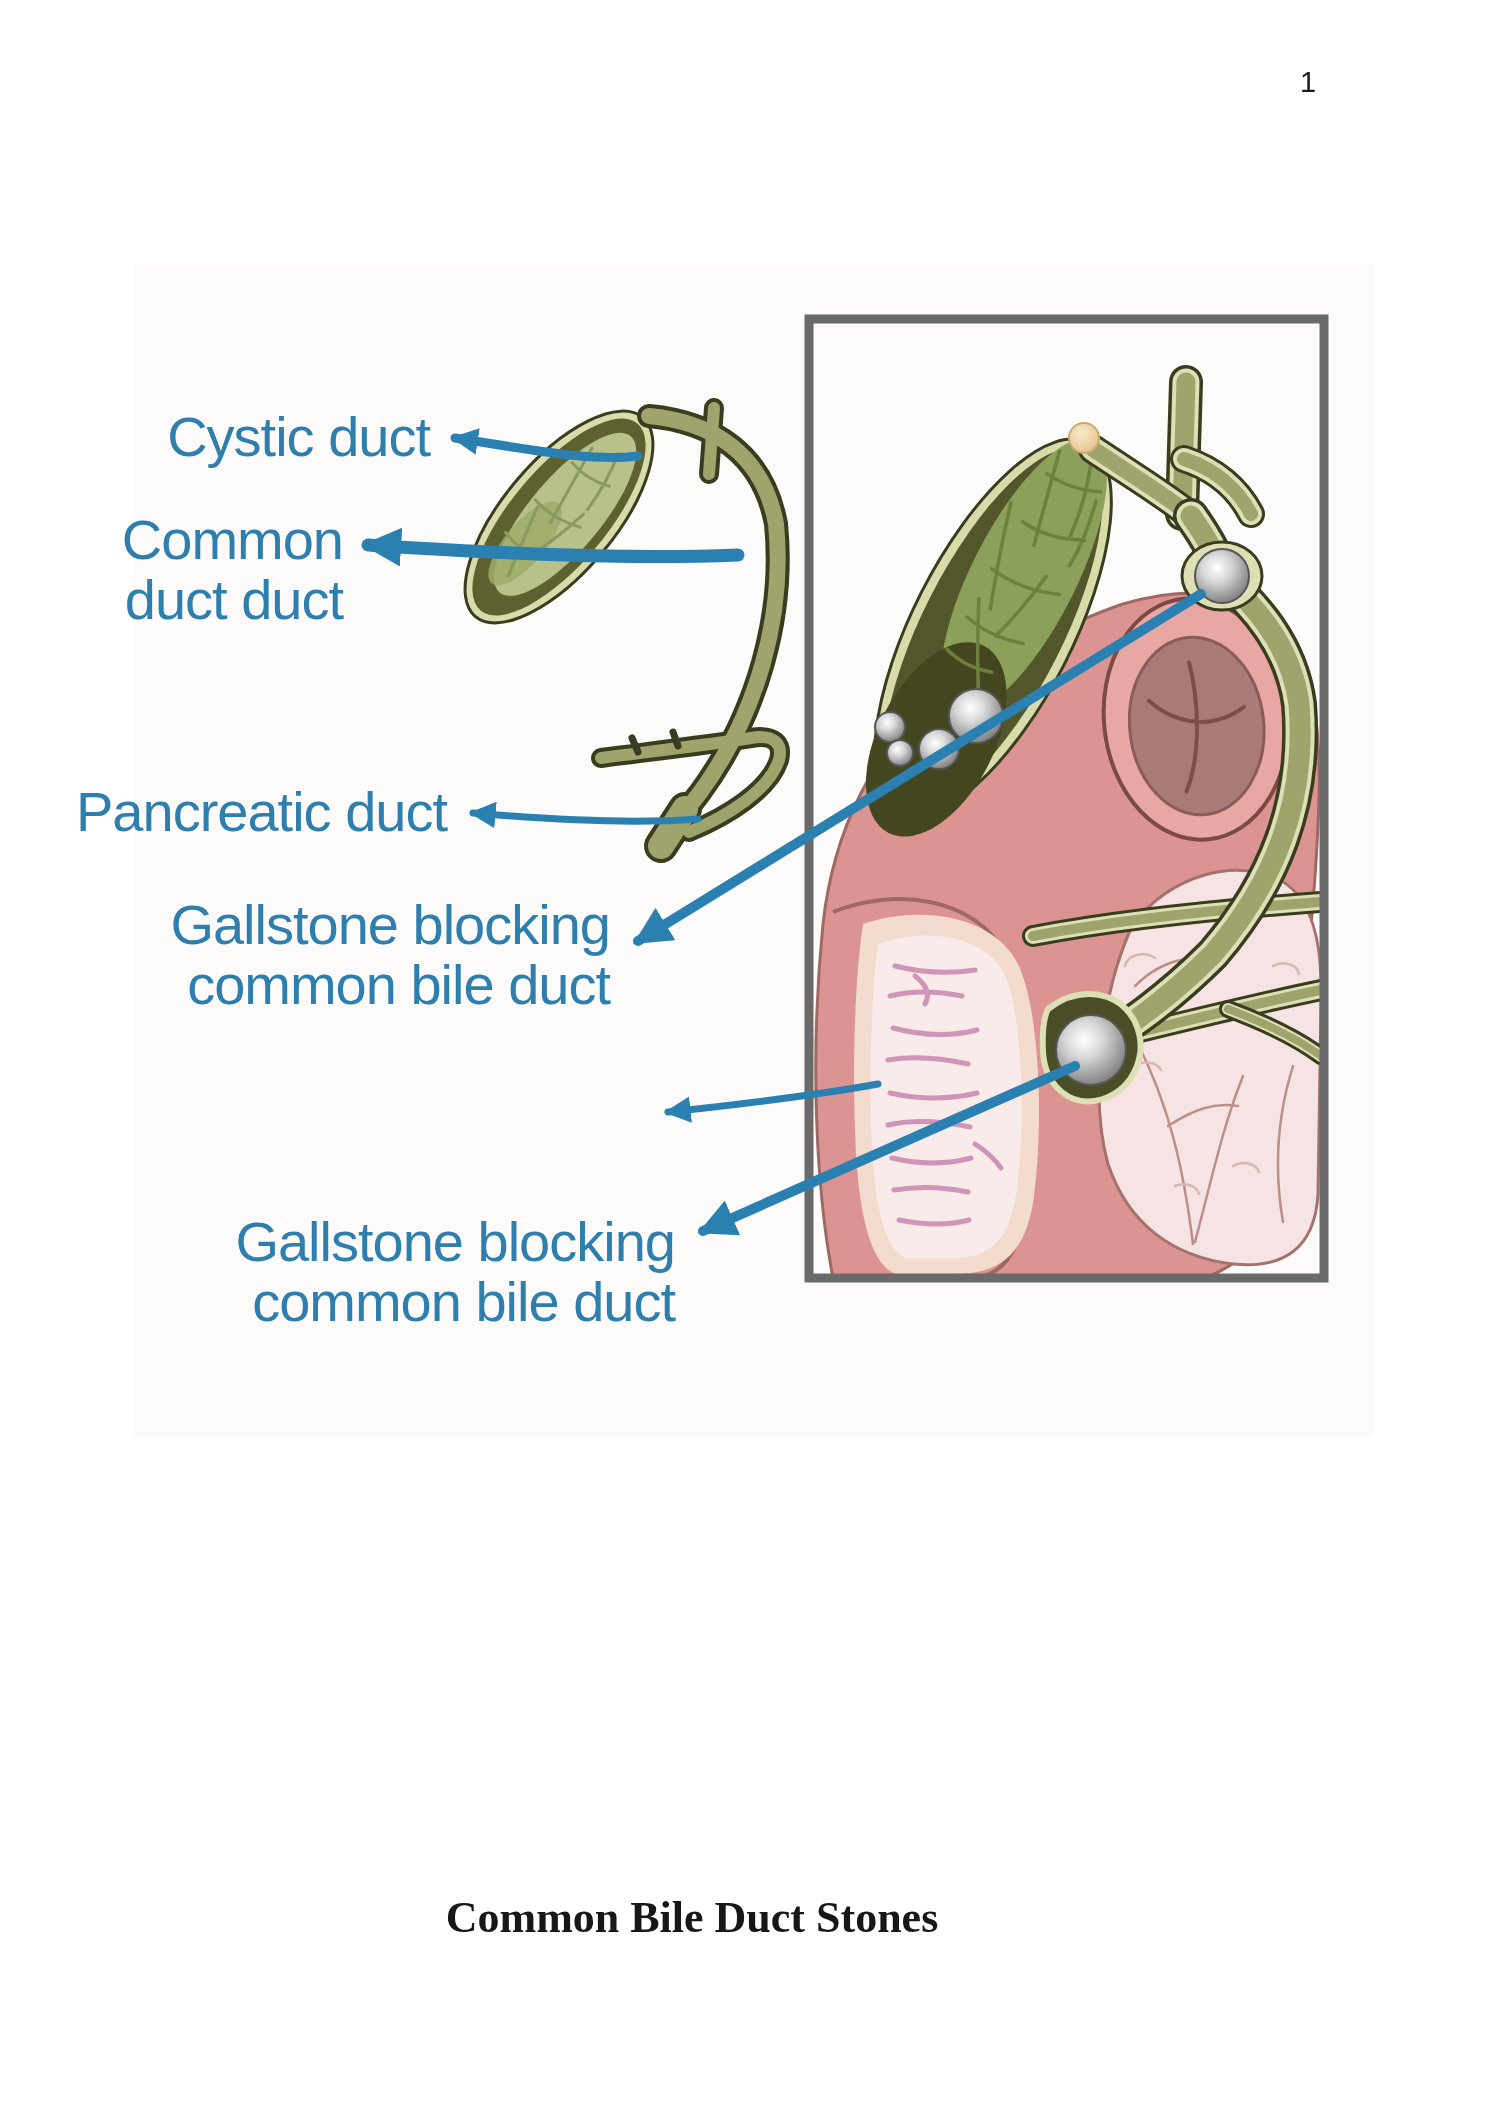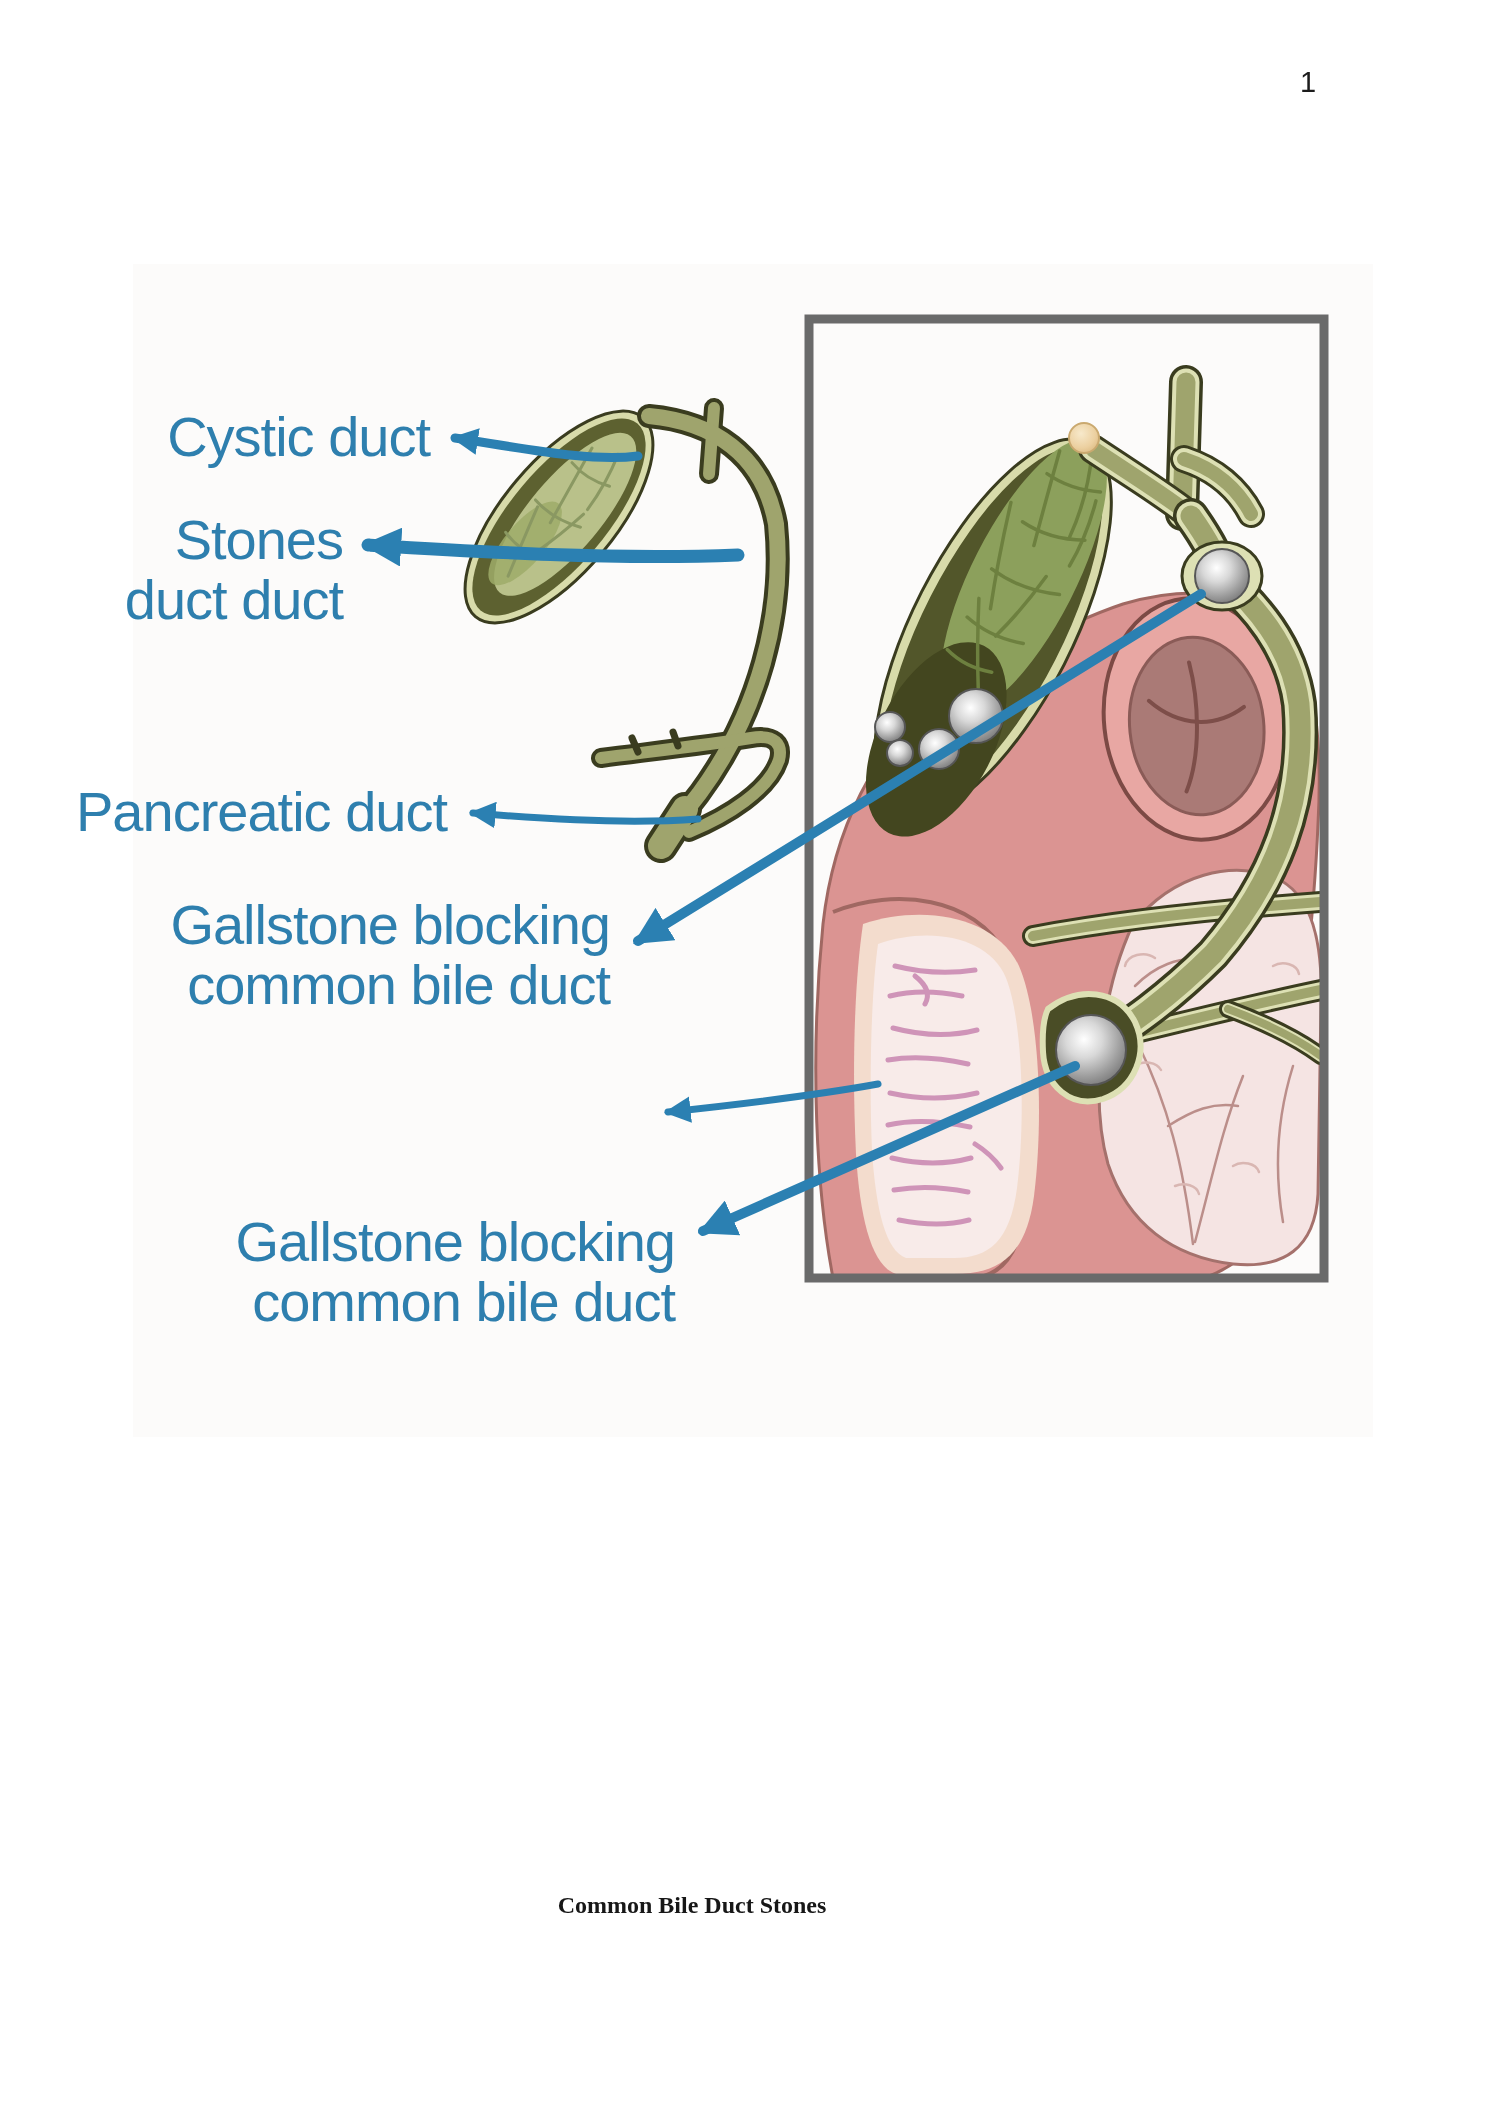--- a/index.html
+++ b/index.html
@@ -5,21 +5,21 @@
   html,body{margin:0;padding:0;background:#ffffff;}
   .page{position:relative;width:1500px;height:2122px;background:#ffffff;overflow:hidden;
         font-family:"Liberation Sans","DejaVu Sans",sans-serif;}
   .page-number{position:absolute;left:1300px;top:66px;font-size:29px;color:#1c1c1c;}
   .figure{position:absolute;left:133px;top:264px;width:1240px;height:1173px;background:#fcfbfa;}
   .figure svg{position:absolute;left:0;top:0;}
   .fig-label{position:absolute;text-align:right;color:var(--label-blue,#2e7fae);
              font-size:56px;line-height:60px;letter-spacing:-1px;white-space:nowrap;}
   .doc-title{position:absolute;left:0;top:1892px;width:1384px;text-align:center;
              font-family:"Liberation Serif","DejaVu Serif",serif;font-weight:bold;
-             font-size:24px;color:#171717;}
+             font-size:44px;color:#171717;}
   .arr{fill:none;stroke:var(--arrow,#2b80b2);stroke-linecap:round;}
   .ahfill{fill:var(--arrow,#2b80b2);}
   .o{fill:none;stroke:#3a3c1f;stroke-linecap:round;}
   .rim{fill:none;stroke:#dde0b4;stroke-linecap:round;}
   .k{fill:none;stroke:#9fa46d;stroke-linecap:round;}
   .hatch{fill:none;stroke:#6d803f;stroke-width:3.5;stroke-linecap:round;}
   .hatch2{fill:none;stroke:#8a9862;stroke-width:3;stroke-linecap:round;}
   .fold{fill:none;stroke:#cf94b8;stroke-width:5;stroke-linecap:round;}
   .vein{fill:none;stroke:#bb8e8a;stroke-width:2.5;stroke-linecap:round;}
   .scal{fill:none;stroke:#d9b6b2;stroke-width:2.5;stroke-linecap:round;}
@@ -204,21 +204,21 @@
         <path class="arr" stroke-width="10" marker-end="url(#ah2)" d="M 1068,330 L 505,677"></path>
         <path class="arr" stroke-width="7" marker-end="url(#ah2)" d="M 745,820 C 690,830 610,840 535,848"></path>
         <path class="arr" stroke-width="10" marker-end="url(#ah2)" d="M 942,802 L 570,967"></path>
       </g>
     </svg>
 
     <div class="fig-label" style="top:143px;right:943px;">
       <div>Cystic duct</div>
     </div>
     <div class="fig-label" style="top:246px;right:1030px;">
-      <div>Stones</div>
+      <div>Common</div>
       <div>duct duct</div>
     </div>
     <div class="fig-label" style="top:518px;right:926px;margin-left:30px;">
       <div>Pancreatic duct</div>
     </div>
     <div class="fig-label" style="top:631px;right:763px;">
       <div>Gallstone blocking</div>
       <div>common bile duct</div>
     </div>
     <div class="fig-label" style="top:948px;right:698px;">

